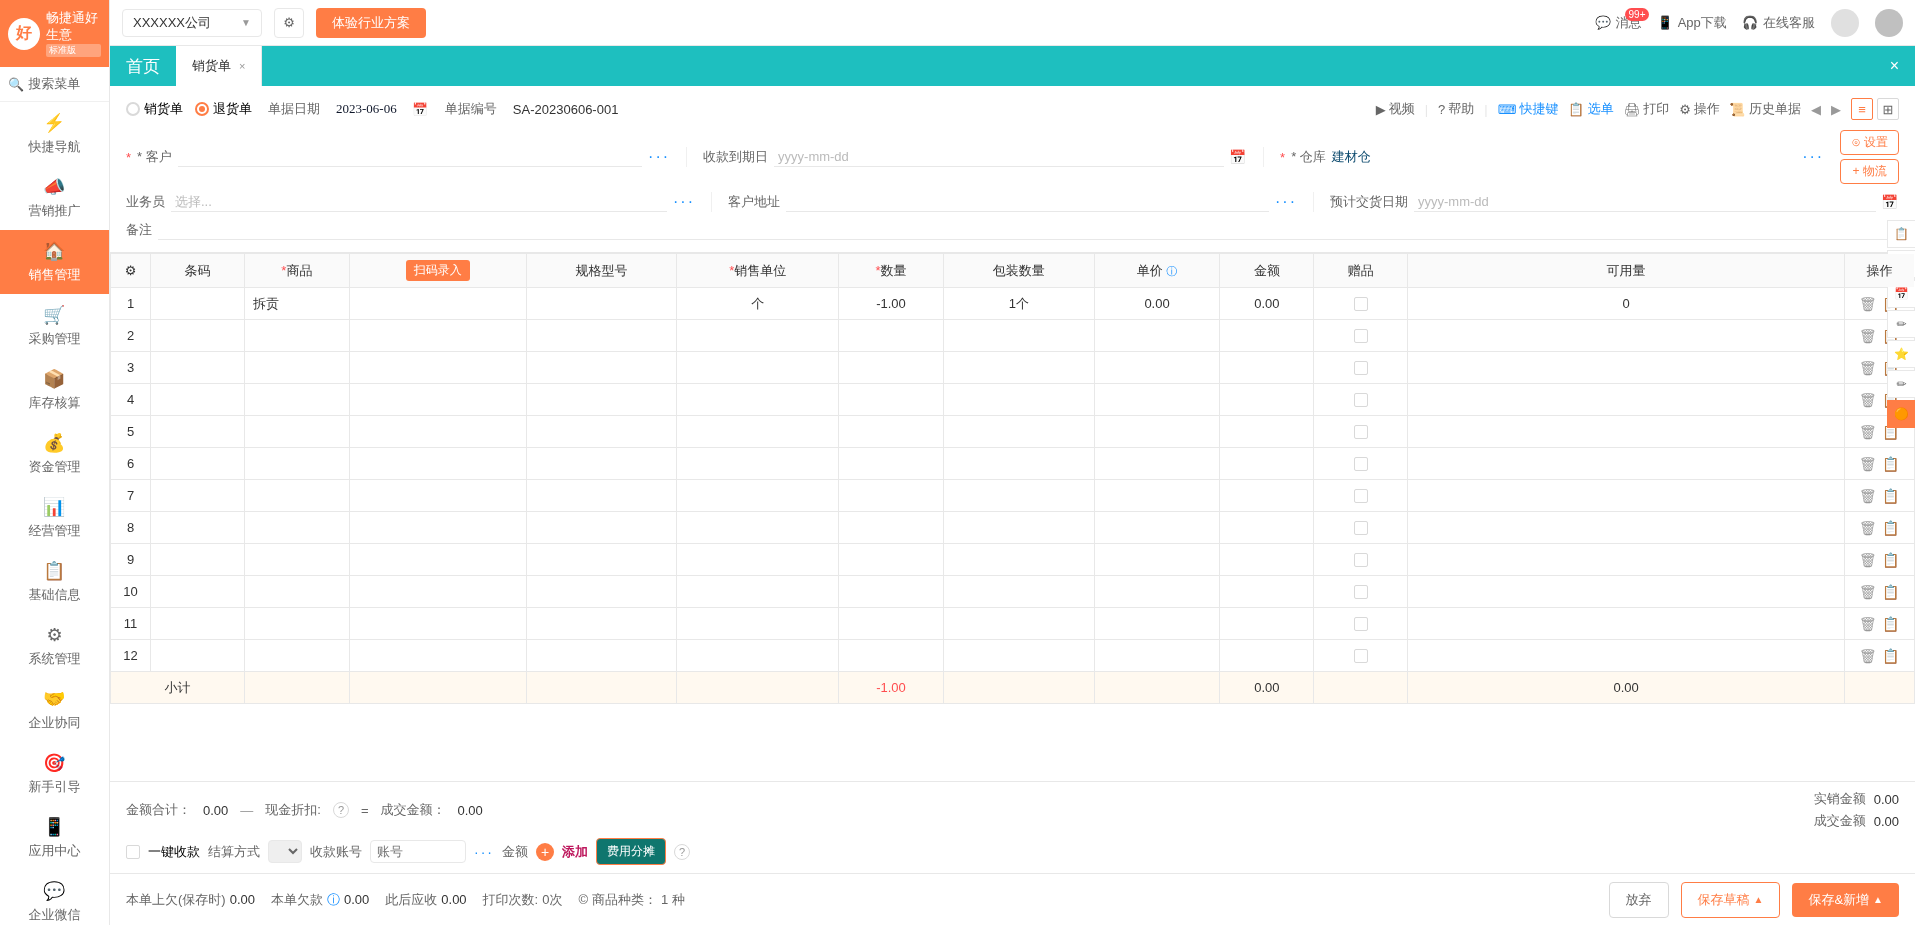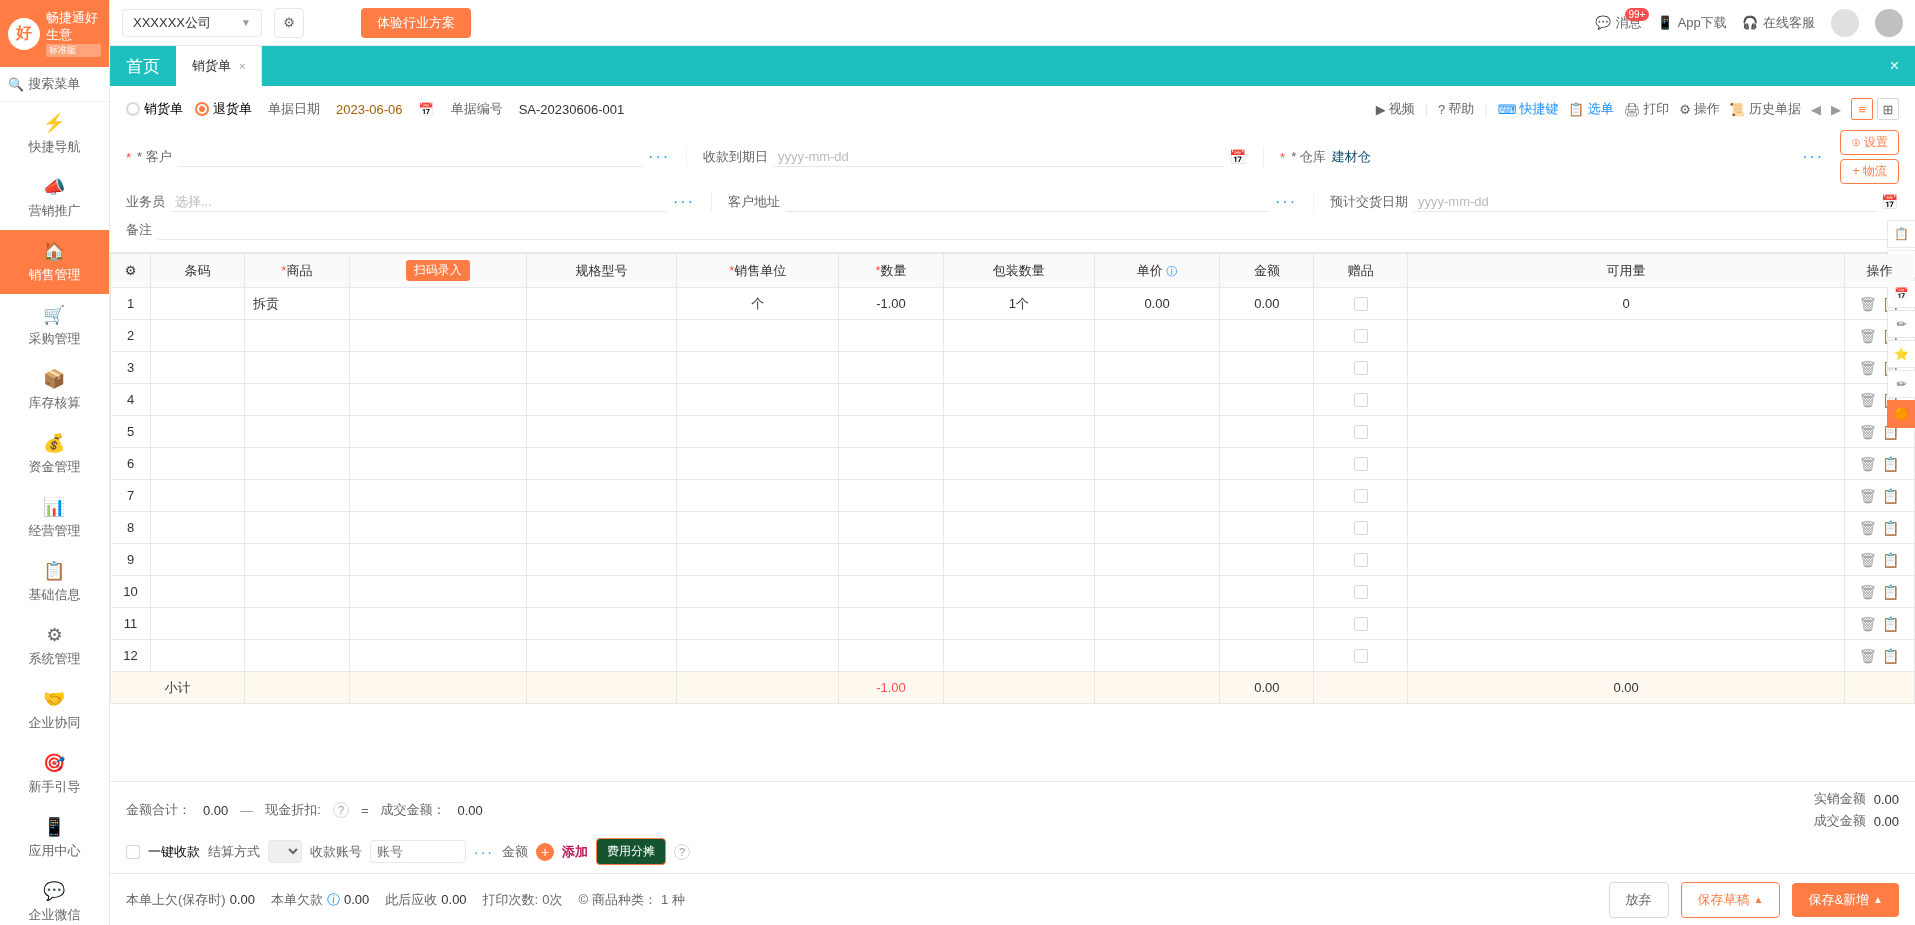--- a/index.html
+++ b/index.html
@@ -18,21 +18,21 @@
 
     
     .main { flex: 1; display: flex; flex-direction: column; overflow: hidden; }
 
     
     .top-header { height: 46px; background: #fff; border-bottom: 1px solid #e8e8e8; display: flex; align-items: center; padding: 0 12px; gap: 12px; flex-shrink: 0; }
     .company-selector { display: flex; align-items: center; gap: 6px; border: 1px solid #e8e8e8; border-radius: 4px; padding: 4px 10px; cursor: pointer; min-width: 140px; }
     .company-name { color: #333; flex: 1; }
     .chevron-down { color: #999; font-size: 10px; }
     .gear-btn { width: 30px; height: 30px; display: flex; align-items: center; justify-content: center; border: 1px solid #e8e8e8; border-radius: 4px; cursor: pointer; color: #666; }
-    .trial-btn { background: #ff7d45; color: #fff; border: none; border-radius: 4px; padding: 6px 16px; cursor: pointer; font-size: 13px; margin-left: 45px; }
+    .trial-btn { background: #ff7d45; color: #fff; border: none; border-radius: 4px; padding: 6px 16px; cursor: pointer; font-size: 13px; }
     .header-right { margin-left: auto; display: flex; align-items: center; gap: 16px; }
     .header-icon-btn { display: flex; align-items: center; gap: 4px; color: #666; cursor: pointer; position: relative; }
     .badge { position: absolute; top: -6px; right: -8px; background: #ff4d4f; color: #fff; font-size: 10px; border-radius: 8px; padding: 1px 4px; min-width: 16px; text-align: center; }
     .avatar { width: 28px; height: 28px; border-radius: 50%; background: #e0e0e0; }
 
     
     .tab-bar { height: 40px; background: #1ebfbf; display: flex; align-items: center; padding: 0 0; flex-shrink: 0; }
     .tab-home { padding: 0 16px; height: 100%; display: flex; align-items: center; color: #fff; cursor: pointer; font-size: 17px; }
     .tab-item { height: 100%; display: flex; align-items: center; gap: 8px; padding: 0 16px; background: #fff; color: #333; cursor: pointer; font-size: 13px; border-right: 1px solid #e8e8e8; }
     .tab-close { color: #999; font-size: 11px; cursor: pointer; }
@@ -78,21 +78,21 @@
     .footer-area { background: #fff; border-top: 1px solid #e8e8e8; padding: 8px 16px; flex-shrink: 0; }
     .footer-summary { display: flex; align-items: center; gap: 12px; margin-bottom: 8px; }
     .summary-label { color: #666; }
     .summary-value { color: #333; }
     .summary-dash { color: #999; }
     .equals { color: #666; }
     .footer-payment { display: flex; align-items: center; gap: 8px; }
     .checkbox-small { width: 14px; height: 14px; border: 1px solid #d9d9d9; border-radius: 2px; display: inline-block; }
     .add-btn { background: #ff7d45; color: #fff; border: none; border-radius: 50%; width: 18px; height: 18px; display: flex; align-items: center; justify-content: center; cursor: pointer; font-size: 14px; }
     .fee-btn { border: 1px solid #ff7d45; color: #ff7d45; background: #fff; border-radius: 4px; padding: 4px 10px; cursor: pointer; font-size: 12px; }
-    .fee-btn.active { background: #14532d; color: #fff; }
+    .fee-btn.active { background: #0f766e; color: #fff; }
     .help-icon { width: 16px; height: 16px; border: 1px solid #d9d9d9; border-radius: 50%; display: flex; align-items: center; justify-content: center; font-size: 11px; color: #999; cursor: pointer; }
 
     
     .bottom-bar { height: 52px; background: #fff; border-top: 1px solid #e8e8e8; display: flex; align-items: center; padding: 0 16px; flex-shrink: 0; }
     .bottom-stats { display: flex; align-items: center; gap: 16px; flex: 1; }
     .stat-item { display: flex; align-items: center; gap: 4px; font-size: 12px; }
     .stat-label { color: #666; }
     .stat-value { color: #333; font-weight: 500; }
     .stat-icon { color: #1890ff; cursor: pointer; }
     .print-info { display: flex; align-items: center; gap: 4px; font-size: 12px; color: #666; }
@@ -226,21 +226,21 @@
           <label class="radio-item">
             <span class="radio-circle"></span>
             <span>销货单</span>
           </label>
           <label class="radio-item">
             <span class="radio-circle active"></span>
             <span>退货单</span>
           </label>
         </div>
         <span class="field-label">单据日期</span>
-        <span style="color:#a16207;">2023-06-06</span>
+        <span style="color:#0f172a;font-family:Liberation Serif, serif;">2023-06-06</span>
         <span style="color:#1890ff; cursor:pointer;">📅</span>
         <span class="field-label">单据编号</span>
         <span style="color:#333;">SA-20230606-001</span>
         <div style="margin-left:auto; display:flex; align-items:center; gap:10px;">
           <span class="toolbar-btn">
             <span>▶</span>
             <span>视频</span>
           </span>
           <span style="color:#e8e8e8;">|</span>
           <span class="toolbar-btn">

